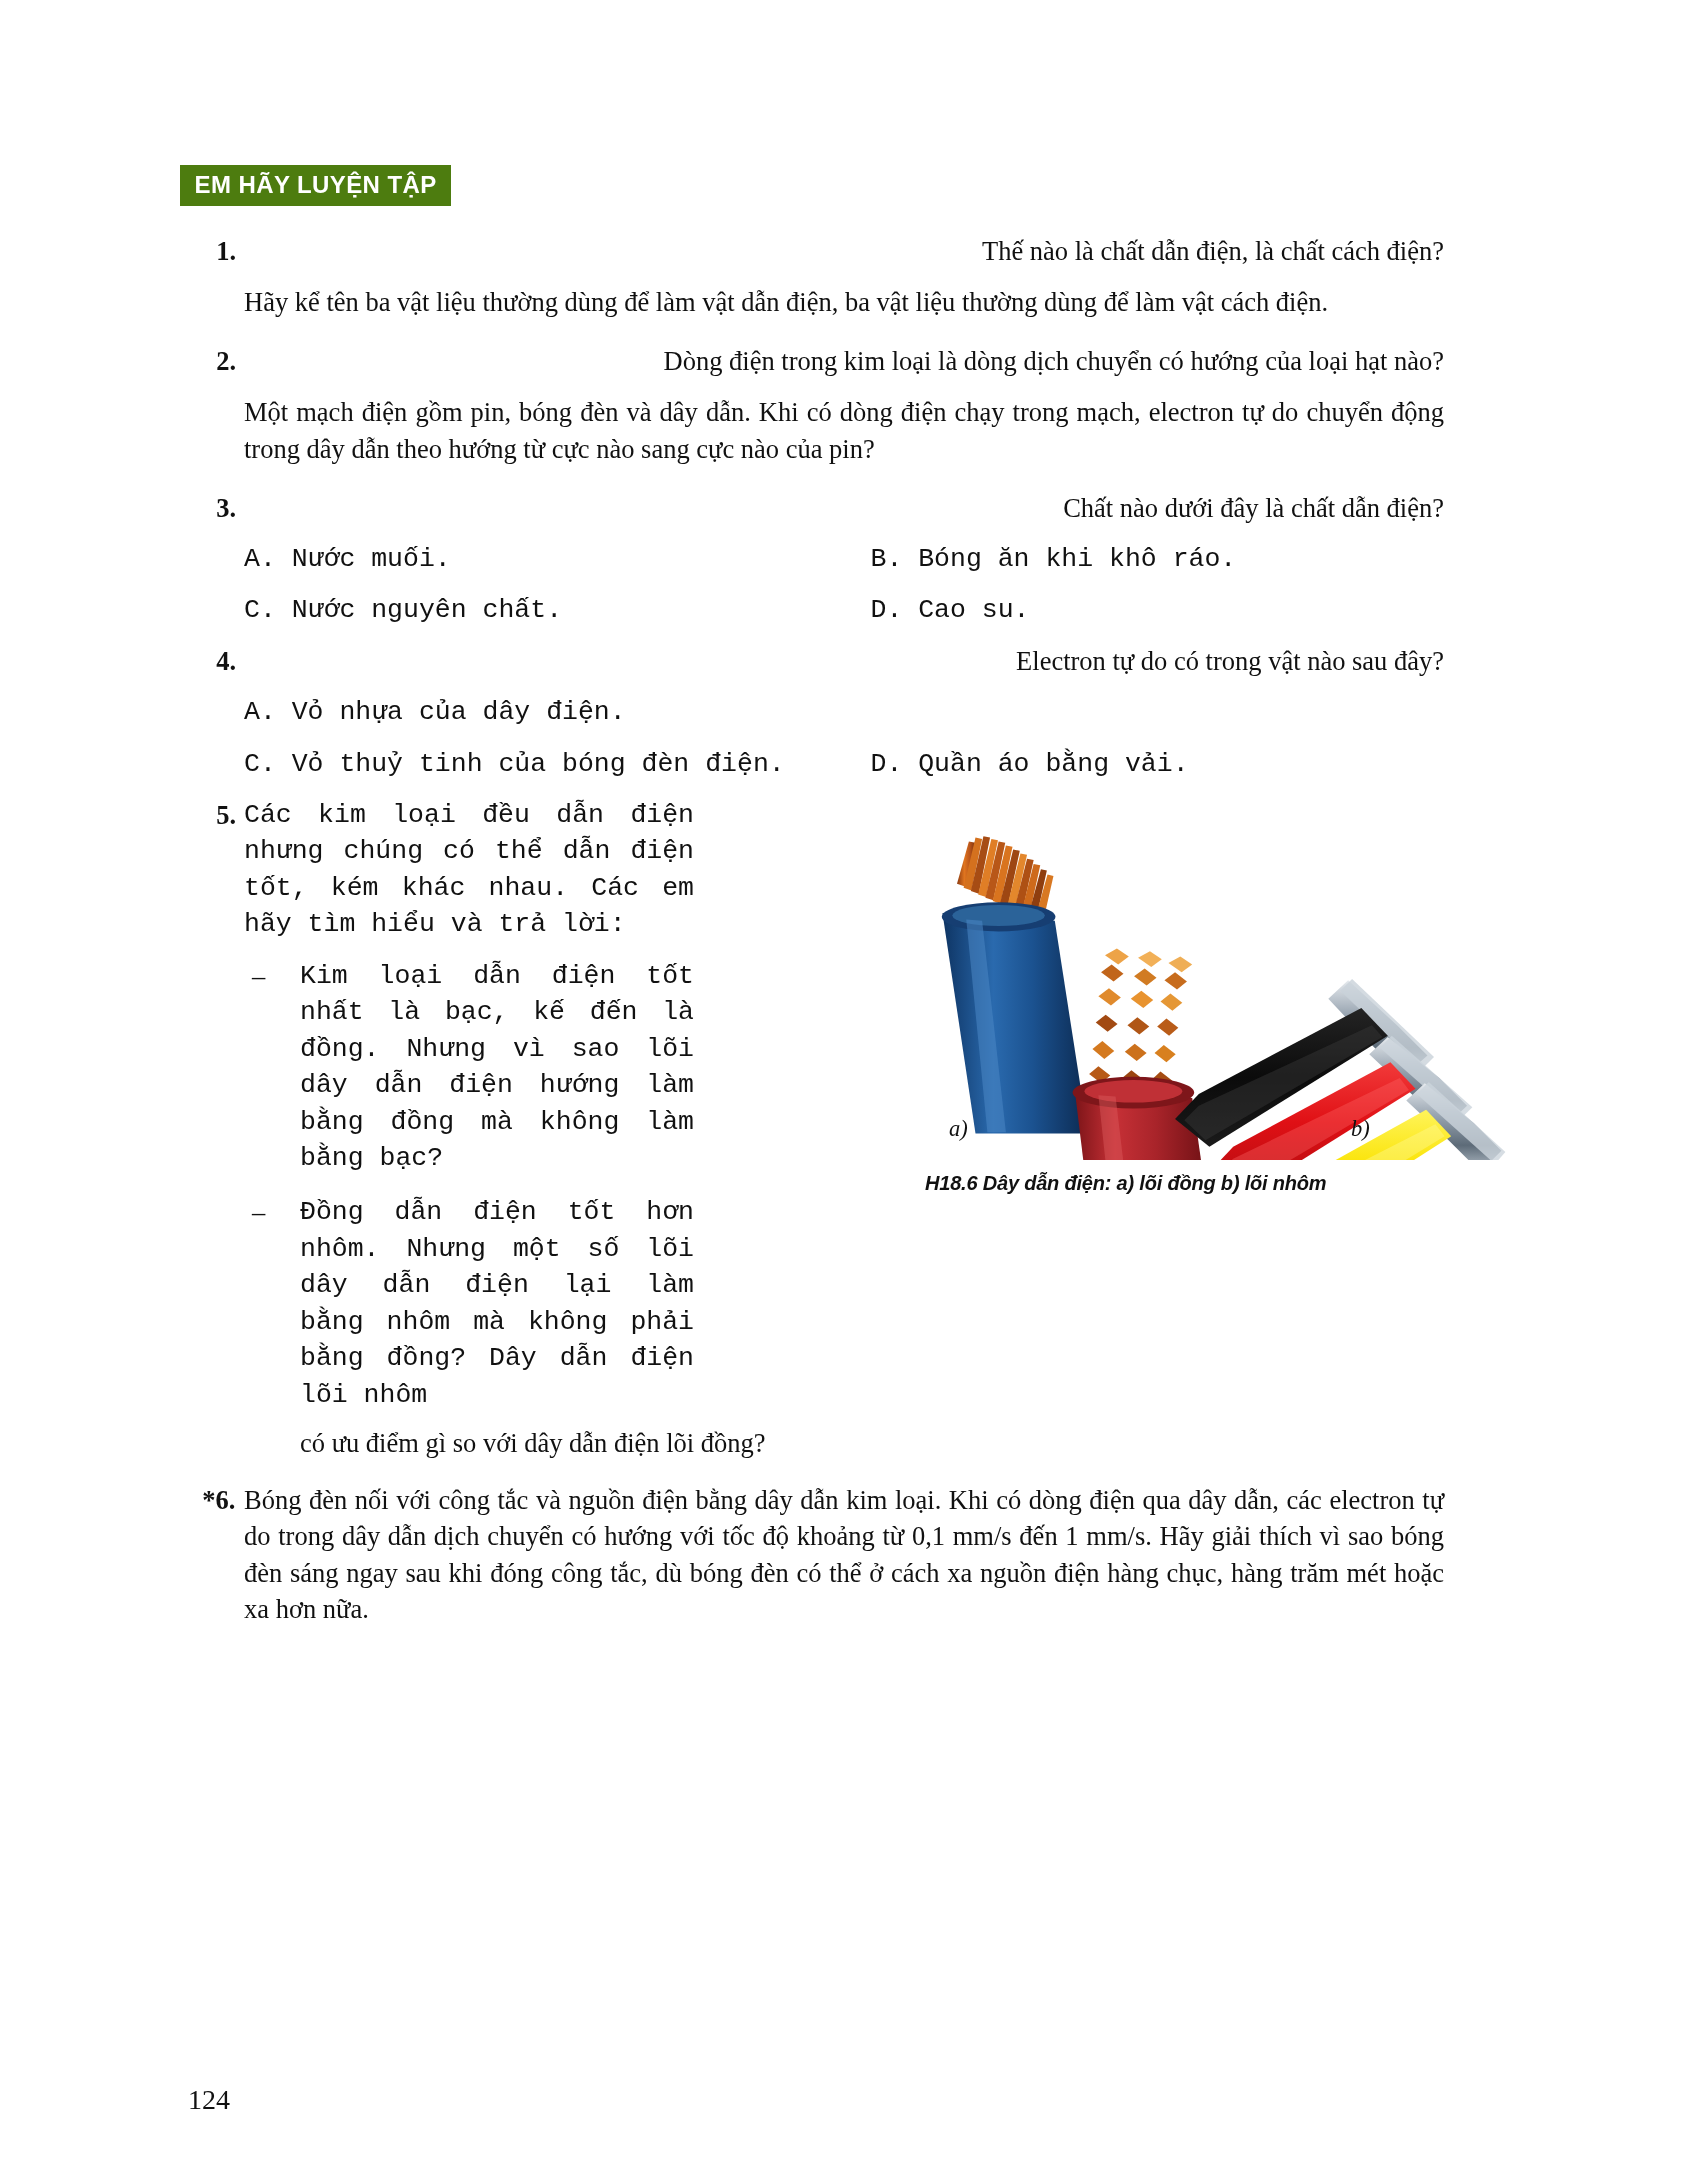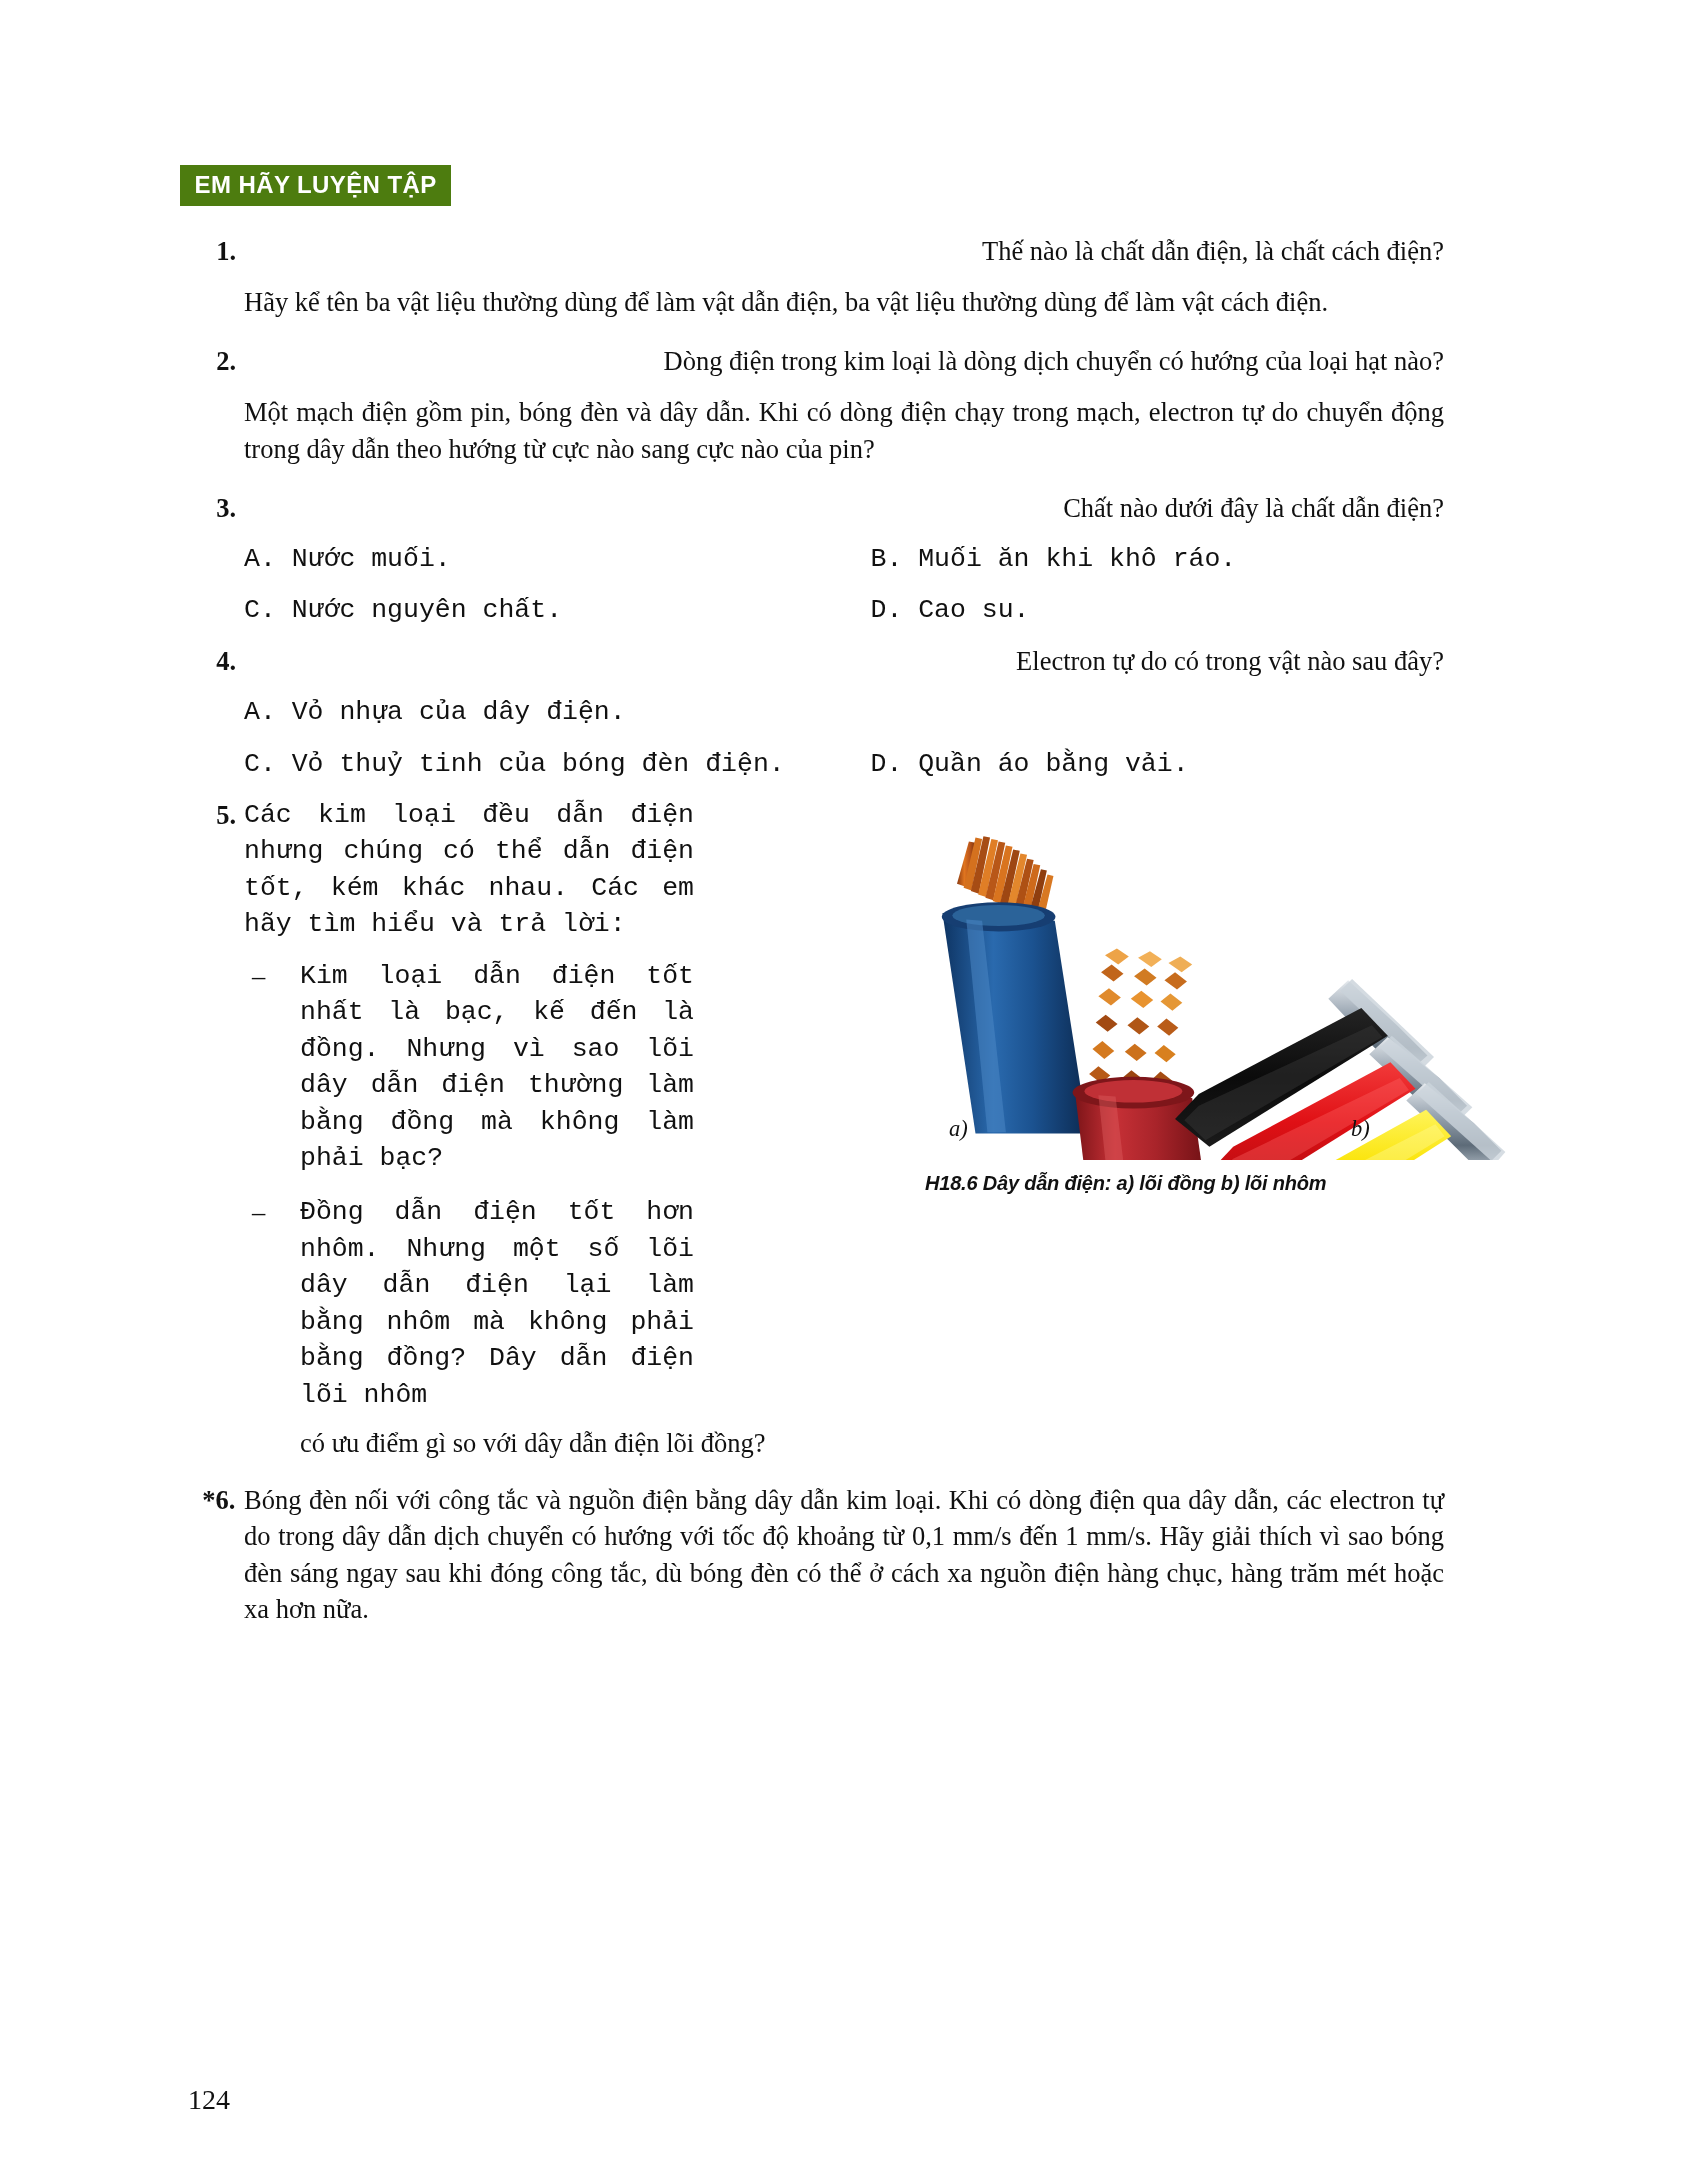--- a/index.html
+++ b/index.html
@@ -204,21 +204,21 @@
     </div>
 
     
     <div class="exercise" style="margin-top:22.5px;">
       <div class="ex-num">3.</div>
       <div class="ex-body">
         <p class="para nojust">Chất nào dưới đây là chất dẫn điện?</p>
         <div class="options">
           <div class="opt-row">
             <div class="opt left">A. Nước muối.</div>
-            <div class="opt right">B. Muối ăn khi khô ráo.</div>
+            <div class="opt right">B. Bóng ăn khi khô ráo.</div>
           </div>
           <div class="opt-row">
             <div class="opt left">C. Nước nguyên chất.</div>
             <div class="opt right">D. Cao su.</div>
           </div>
         </div>
       </div>
     </div>
 
     
@@ -242,21 +242,21 @@
     <div class="exercise" style="margin-top:10.6px;">
       <div class="ex-num">5.</div>
       <div class="ex-body q5-wrap">
 
         <div class="q5-text">
           <p class="para">Các kim loại đều dẫn điện nhưng chúng có thể dẫn điện tốt, kém khác nhau. Các em hãy tìm hiểu và trả lời:</p>
 
           <div class="dash-list">
             <div class="dash-item">
               <span class="dash-mark">–</span>
-              <p class="para">Kim loại dẫn điện tốt nhất là bạc, kế đến là đồng. Nhưng vì sao lõi dây dẫn điện thường làm bằng đồng mà không làm phải bạc?</p>
+              <p class="para">Kim loại dẫn điện tốt nhất là bạc, kế đến là đồng. Nhưng vì sao lõi dây dẫn điện hướng làm bằng đồng mà không làm bằng bạc?</p>
             </div>
             <div class="dash-item">
               <span class="dash-mark">–</span>
               <p class="para">Đồng dẫn điện tốt hơn nhôm. Nhưng một số lõi dây dẫn điện lại làm bằng nhôm mà không phải bằng đồng? Dây dẫn điện lõi nhôm</p>
             </div>
           </div>
         </div>
 
         <div class="figure">
           <div class="fig-img">

